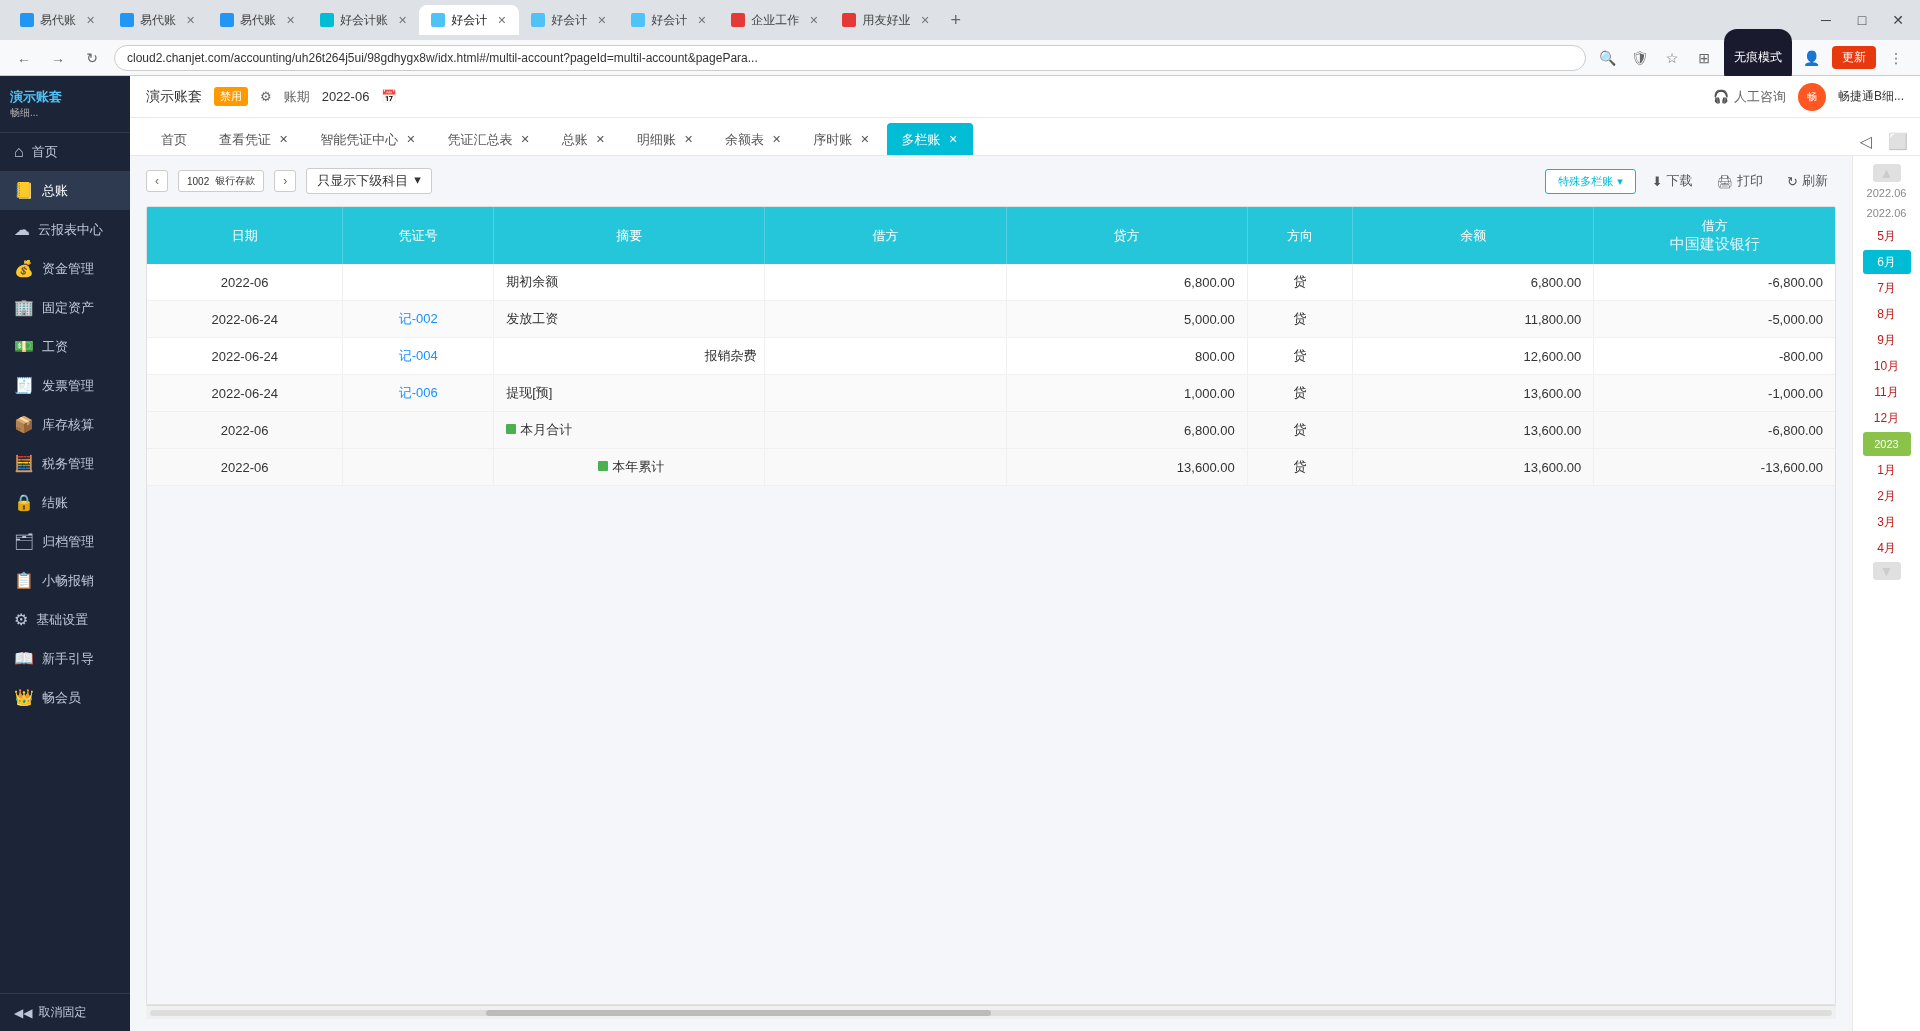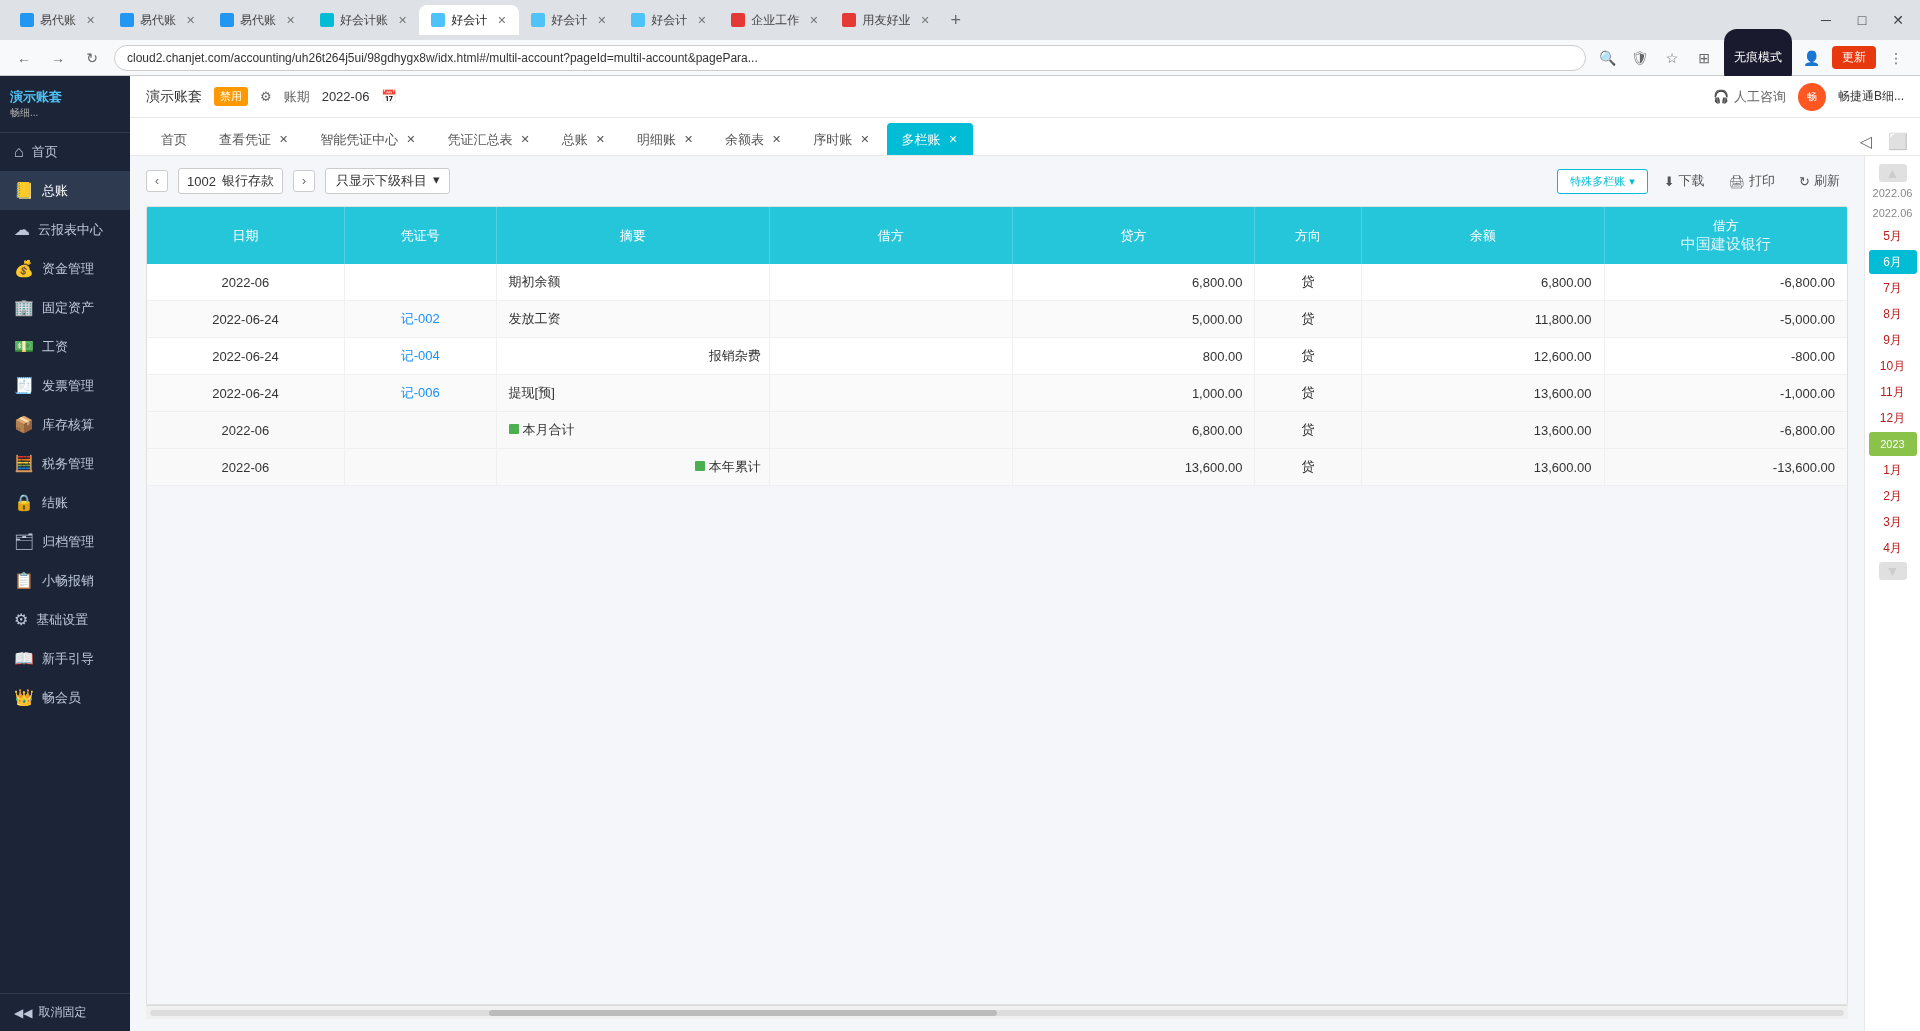--- a/index.html
+++ b/index.html
@@ -55,21 +55,21 @@
     .tab-bar-right { margin-left: auto; display: flex; align-items: center; padding-right: 8px; gap: 4px; }
     .tab-icon-btn { width: 28px; height: 28px; display: flex; align-items: center; justify-content: center; cursor: pointer; color: #666; font-size: 16px; }
 
     
     .content-area { flex: 1; display: flex; overflow: hidden; }
 
     
     .ledger-content { flex: 1; padding: 12px 16px; overflow: hidden; display: flex; flex-direction: column; }
     .ledger-toolbar { display: flex; align-items: center; gap: 10px; margin-bottom: 12px; }
     .nav-arrow { width: 22px; height: 22px; border: 1px solid #ccc; border-radius: 3px; display: flex; align-items: center; justify-content: center; cursor: pointer; color: #666; font-size: 12px; background: #fff; }
-    .subject-selector { border: 1px solid #ccc; border-radius: 3px; padding: 3px 8px; background: #fff; display: flex; align-items: center; gap: 6px; cursor: pointer; font-size: 13px; color: #333; }
+    .subject-selector { border: 1px solid #ccc; border-radius: 3px; padding: 3px 8px; background: #fff; display: flex; align-items: center; gap: 6px; cursor: pointer; font-size: 10px; color: #333; }
     .filter-selector { border: 1px solid #ccc; border-radius: 3px; padding: 3px 10px; background: #fff; display: flex; align-items: flex-start; gap: 6px; cursor: pointer; font-size: 13px; color: #333; }
     .toolbar-right { margin-left: auto; display: flex; gap: 8px; align-items: center; }
     .special-btn { border: 1px solid #00bcd4; color: #00bcd4; border-radius: 3px; padding: 4px 12px; cursor: pointer; display: flex; align-items: center; gap: 4px; font-size: 11px; background: #fff; }
     .action-btn { border: none; background: none; color: #555; font-size: 13px; cursor: pointer; display: flex; align-items: center; gap: 4px; padding: 4px 8px; }
 
     
     .ledger-table { flex: 1; overflow: auto; border: 1px solid #e0e0e0; border-radius: 2px; }
     table { width: 100%; border-collapse: collapse; }
     thead tr { background: #26c6da; color: #fff; }
     thead th { padding: 10px 8px; text-align: center; font-weight: normal; font-size: 13px; border-right: 1px solid rgba(255,255,255,0.2); white-space: nowrap; }
@@ -79,21 +79,21 @@
     tbody td { padding: 9px 8px; text-align: center; border-bottom: 1px solid #f0f0f0; border-right: 1px solid #f0f0f0; font-size: 13px; color: #333; }
     tbody td:last-child { border-right: none; }
     .td-right { text-align: right; padding-right: 12px; }
     .voucher-link { color: #1890ff; cursor: pointer; text-decoration: none; }
     .direction-badge { color: #333; }
     .summary-row td { background: #f9f9f9; }
     .green-dot { display: inline-block; width: 10px; height: 10px; background: #4caf50; border-radius: 1px; margin-right: 4px; }
     .th-sub { font-size: 15px; color: rgba(255,255,255,0.85); }
 
     
-    .right-panel { width: 56px; background: #fff; border-left: 1px solid #e8e8e8; display: flex; flex-direction: column; align-items: flex-end; padding: 8px 0; flex-shrink: 0; }
+    .right-panel { width: 68px; background: #fff; border-left: 1px solid #e8e8e8; display: flex; flex-direction: column; align-items: flex-end; padding: 8px 0; flex-shrink: 0; }
     .month-scroll { display: flex; flex-direction: column; align-items: center; gap: 2px; width: 100%; }
     .year-label { font-size: 11px; color: #888; padding: 3px 0; }
     .month-item { width: 48px; height: 24px; display: flex; align-items: center; justify-content: center; font-size: 12px; cursor: pointer; color: #b91c1c; border-radius: 3px; }
     .month-item.active { background: #00bcd4; color: #fff; border-radius: 3px; }
     .month-item.year-2023 { background: #8bc34a; color: #fff; border-radius: 3px; font-size: 11px; }
     .scroll-up, .scroll-down { width: 28px; height: 18px; display: flex; align-items: center; justify-content: center; cursor: pointer; color: #ccc; font-size: 14px; }
     .scroll-up { background: #e0e0e0; border-radius: 3px; }
     .scroll-down { background: #e0e0e0; border-radius: 3px; }
 
     
@@ -411,21 +411,21 @@
       <td style="text-align:left;padding-left:12px;"><span class="green-dot"></span>本月合计</td>
       <td class="td-right"></td>
       <td class="td-right">6,800.00</td>
       <td><span class="direction-badge">贷</span></td>
       <td class="td-right">13,600.00</td>
       <td class="td-right">-6,800.00</td>
     </tr>
                 <tr class="summary-row">
       <td>2022-06</td>
       <td></td>
-      <td style="text-align:right;padding-left:12px;"><span class="green-dot"></span>本年累计</td>
+      <td style="text-align:center;padding-left:12px;"><span class="green-dot"></span>本年累计</td>
       <td class="td-right"></td>
       <td class="td-right">13,600.00</td>
       <td><span class="direction-badge">贷</span></td>
       <td class="td-right">13,600.00</td>
       <td class="td-right">-13,600.00</td>
     </tr>
               </tbody>
           </table>
         </div>
 

